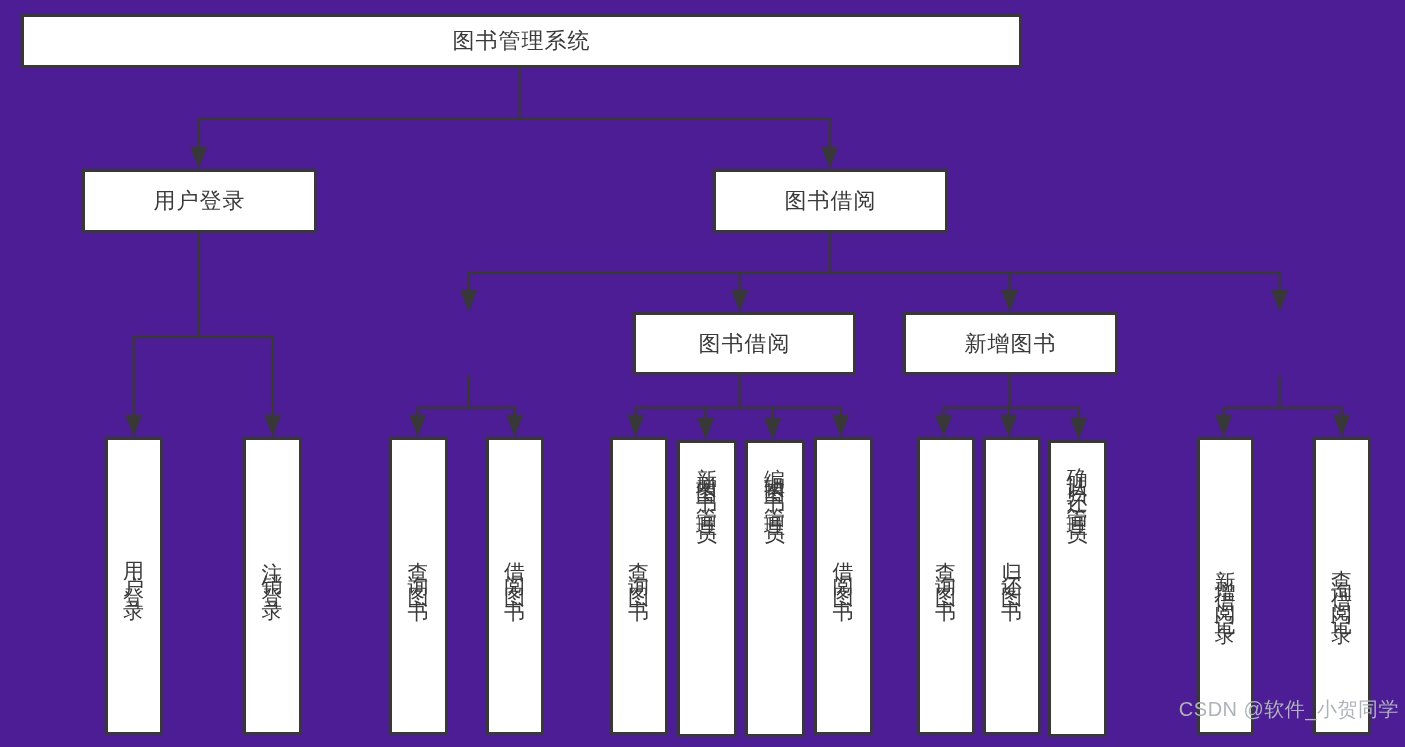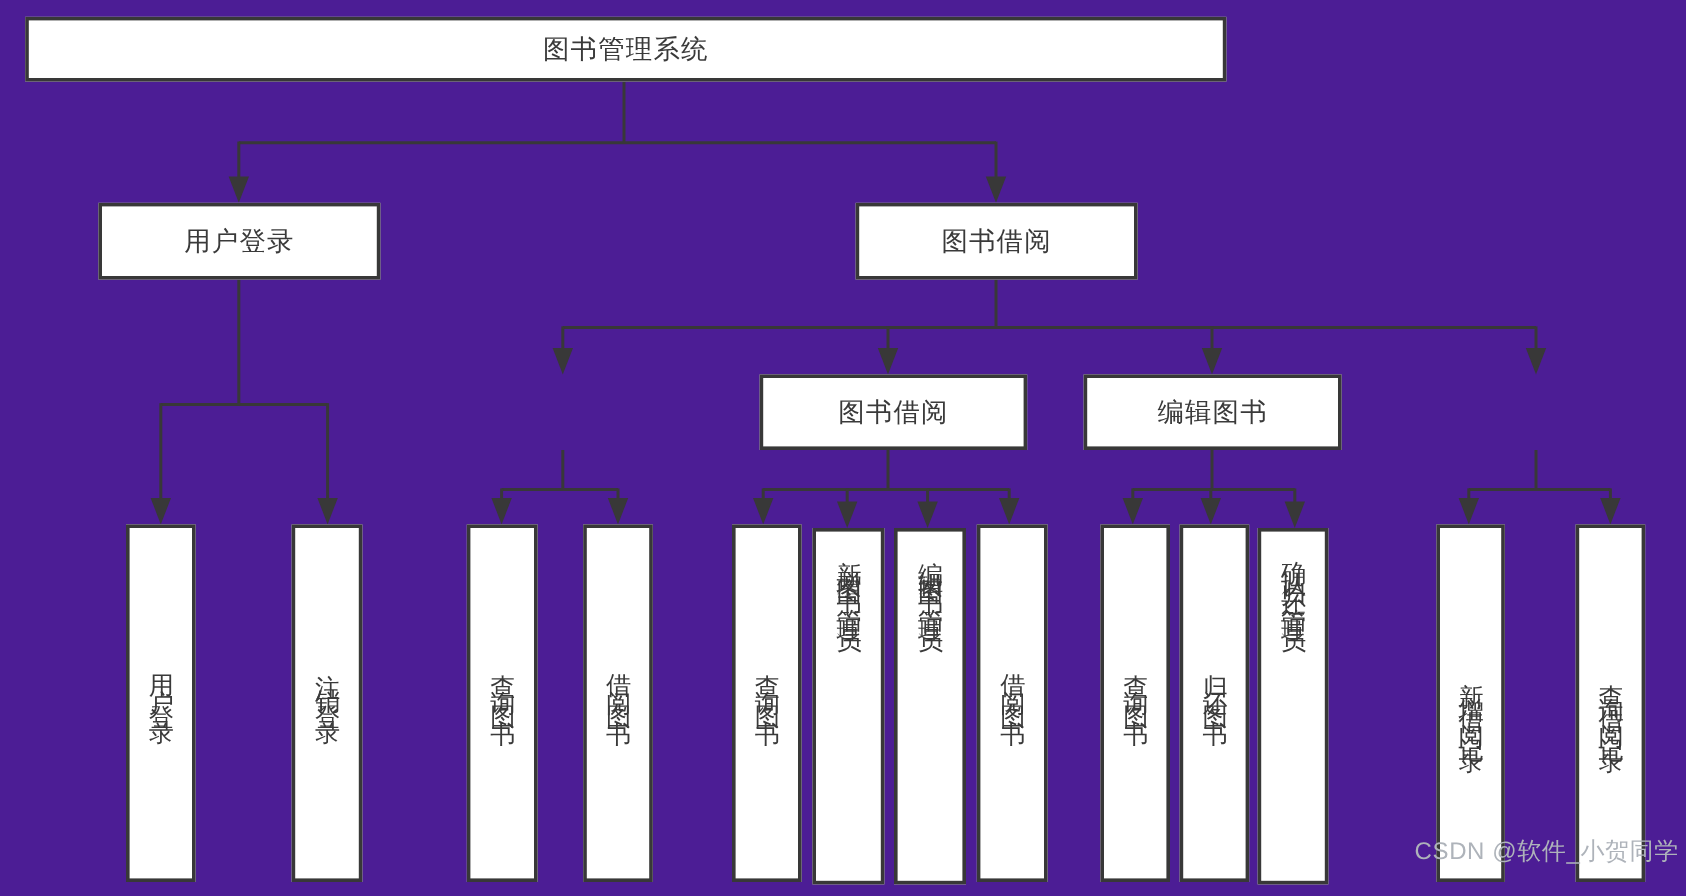--- a/index.html
+++ b/index.html
@@ -137,21 +137,21 @@
     <span>用户登录</span>
   </div>
   <div class="box h" style="left:713px;top:169px;width:235px;height:64px;">
     <span>图书借阅</span>
   </div>
 
   <div class="box h" style="left:633px;top:312px;width:223px;height:63px;">
     <span>图书借阅</span>
   </div>
   <div class="box h" style="left:903px;top:312px;width:215px;height:63px;">
-    <span>编辑图书</span>
+    <span>新增图书</span>
   </div>
 
   <div class="box v v4" style="left:105px;top:437px;width:58px;height:298px;">
     <span>用户登录</span>
   </div>
   <div class="box v v4" style="left:243px;top:437px;width:59px;height:298px;">
     <span>注销登录</span>
   </div>
 
   <div class="box v v4" style="left:389px;top:437px;width:59px;height:298px;">

